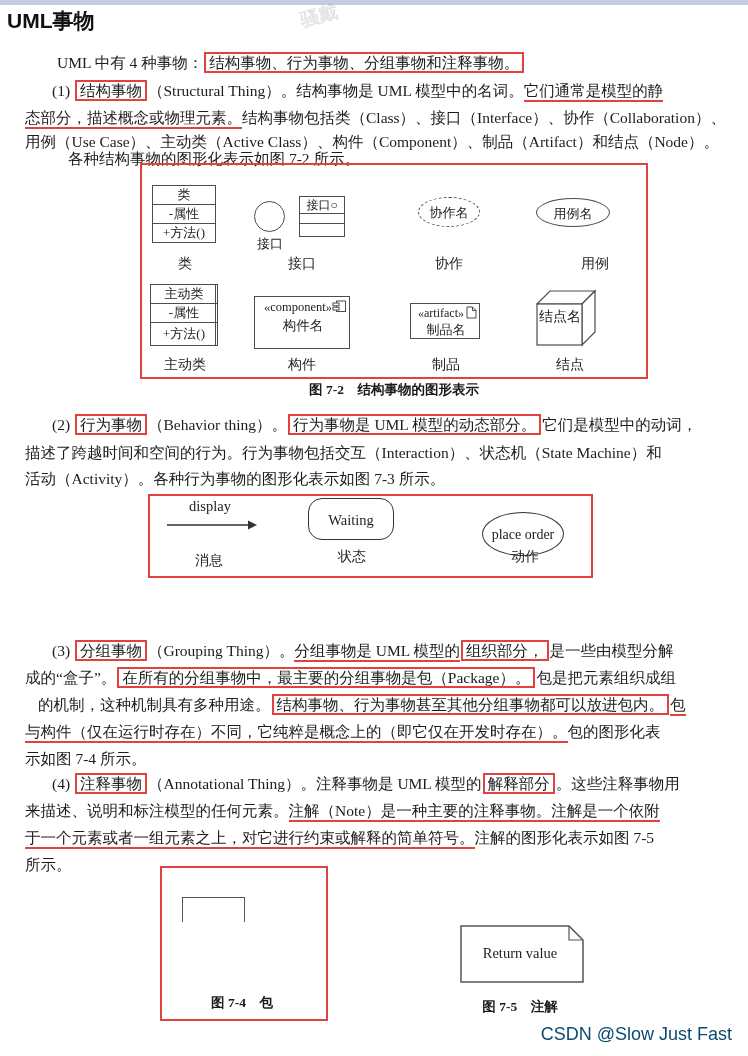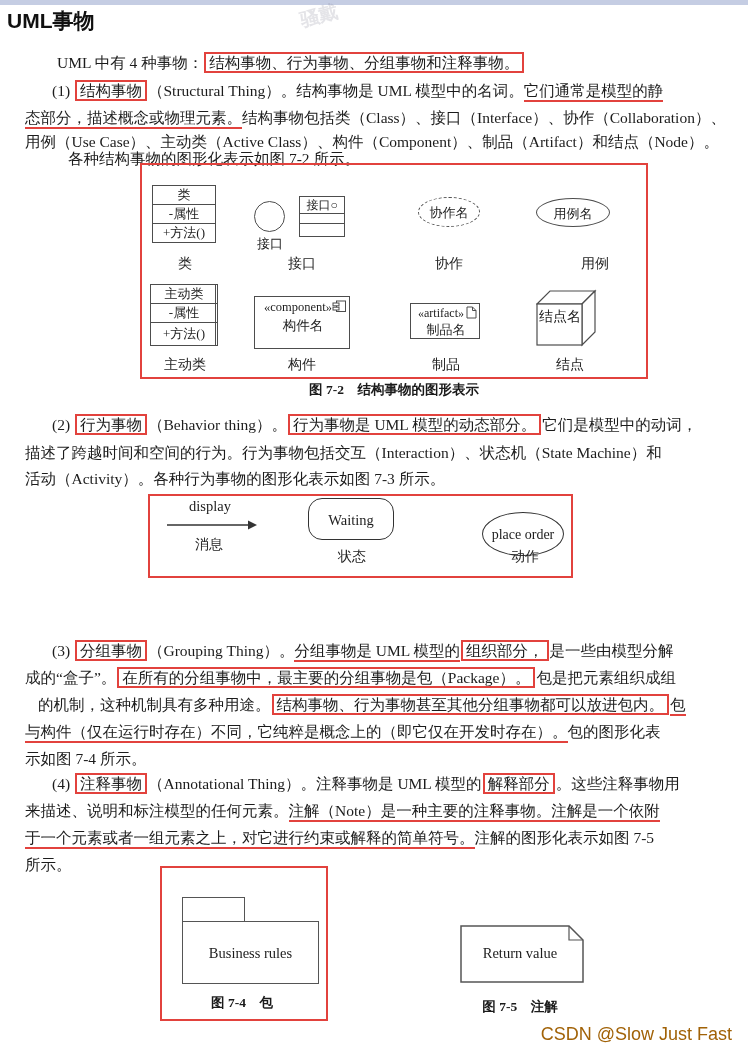--- a/index.html
+++ b/index.html
@@ -5,21 +5,21 @@
   :root{ --red:#e2423d; --ink:#1c1c1c; --stroke:#4d4d4d; }
   html,body{margin:0;padding:0;background:#fff;}
   #page{position:relative;width:748px;height:1056px;background:#fff;overflow:hidden;
         font-family:"Liberation Serif","DejaVu Serif",serif;color:var(--ink);}
   .top-strip{position:absolute;left:0;top:0;width:748px;height:5px;}
   .doc-title{position:absolute;left:7px;top:7px;font-family:"Liberation Sans","DejaVu Sans",sans-serif;
              font-weight:bold;font-size:21px;color:#101010;}
   .wm-top{position:absolute;left:300px;top:3px;font-size:19px;font-weight:bold;color:rgba(130,130,150,0.22);
           transform:rotate(-14deg);font-family:"Liberation Sans",sans-serif;}
   .wm-bottom{position:absolute;left:460px;top:1024px;width:272px;text-align:right;font-size:18px;
-             color:#a16207;font-family:"Liberation Sans","DejaVu Sans",sans-serif;}
+             color:#0c4a6e;font-family:"Liberation Sans","DejaVu Sans",sans-serif;}
   .tline{position:absolute;white-space:nowrap;font-size:15.5px;line-height:22px;height:22px;}
   .ann-box{border:2px solid var(--red);padding:0 3px;margin:0 1px;}
   .ann-ul{border-bottom:2px solid var(--red);padding-bottom:1px;}
   .redframe{position:absolute;border:2px solid var(--red);}
   .shape-label{position:absolute;text-align:center;font-size:14px;color:#222;}
   .cap{position:absolute;text-align:center;font-weight:bold;font-size:13.5px;color:#1a1a1a;}
   .cbrow{position:relative;border:1px solid var(--stroke);text-align:center;font-size:13px;
          background:#fff;margin-top:-1px;line-height:18px;}
   .shape{position:absolute;box-sizing:border-box;}
   .dbl::before,.dbl::after{content:"";position:absolute;top:0;bottom:0;width:1px;background:var(--stroke);}
@@ -115,42 +115,39 @@
     <svg width="62" height="58" style="position:absolute;left:394px;top:124px;">
       <polygon points="1,15 14,2 59,2 46,15" fill="#fff" stroke="#4d4d4d" stroke-width="1.2"></polygon>
       <polygon points="46,15 59,2 59,43 46,56" fill="#fff" stroke="#4d4d4d" stroke-width="1.2"></polygon>
       <rect x="1" y="15" width="45" height="41" fill="#fff" stroke="#4d4d4d" stroke-width="1.2"></rect>
     </svg>
     <div class="figtext" style="left:396px;top:143px;width:44px;font-size:14px;">结点名</div>
     <div class="shape-label" style="left:388px;top:191px;width:80px;">结点</div>
   </div>
   <div class="cap" style="left:244px;top:381px;width:300px;">图 7-2　结构事物的图形表示</div>
 
-  <div class="redframe" style="left:148px;top:494px;width:421px;height:80px;">
+  <div class="redframe" style="left:148px;top:494px;width:421px;height:80px;padding-left:20px;">
     <div class="figtext" style="left:30px;top:2px;width:60px;font-size:14.5px;">display</div>
     <svg width="92" height="14" style="position:absolute;left:16px;top:22px;">
       <line x1="1" y1="7" x2="82" y2="7" stroke="#333" stroke-width="1.5"></line>
       <polygon points="82,2.5 91,7 82,11.5" fill="#333"></polygon>
     </svg>
-    <div class="shape-label" style="left:29px;top:40px;width:60px;text-align:center;">消息</div>
+    <div class="shape-label" style="left:29px;top:56px;width:60px;text-align:center;">消息</div>
     <div class="shape" style="left:158px;top:2px;width:86px;height:42px;border:1.5px solid #333;border-radius:14px;text-align:center;line-height:42px;font-size:14.5px;">
       <span>Waiting</span>
     </div>
     <div class="shape-label" style="left:172px;top:52px;width:60px;">状态</div>
     <div class="shape ellipse" style="left:332px;top:0px;width:82px;height:44px;border-color:#333;line-height:44px;font-size:14px;margin-top:16px;">
       <span>place order</span>
     </div>
     <div class="shape-label" style="left:345px;top:52px;width:60px;">动作</div>
   </div>
 
   <div class="redframe" style="left:160px;top:866px;width:164px;height:151px;">
     <div class="shape" style="left:20px;top:29px;width:63px;height:25px;border:1.5px solid #555;border-bottom:none;background:#fff;"></div>
-    <div class="shape" style="left:20px;top:53px;width:137px;height:63px;border:1.5px solid #555;background:#fff;text-align:center;line-height:63px;font-size:14.5px;">
-      <span>Business rules</span>
-    </div>
     <div class="cap" style="left:0;top:126px;width:160px;">图 7-4　包</div>
   </div>
 
   <svg width="124" height="59" style="position:absolute;left:460px;top:925px;">
     <polygon points="1,1 109,1 123,15 123,57 1,57" fill="#fff" stroke="#555" stroke-width="1.5"></polygon>
     <polyline points="109,1 109,15 123,15" fill="none" stroke="#555" stroke-width="1.2"></polyline>
   </svg>
   <div class="figtext" style="left:465px;top:945px;width:110px;font-size:14.5px;">Return value</div>
   <div class="cap" style="left:440px;top:998px;width:160px;">图 7-5　注解</div>
 

